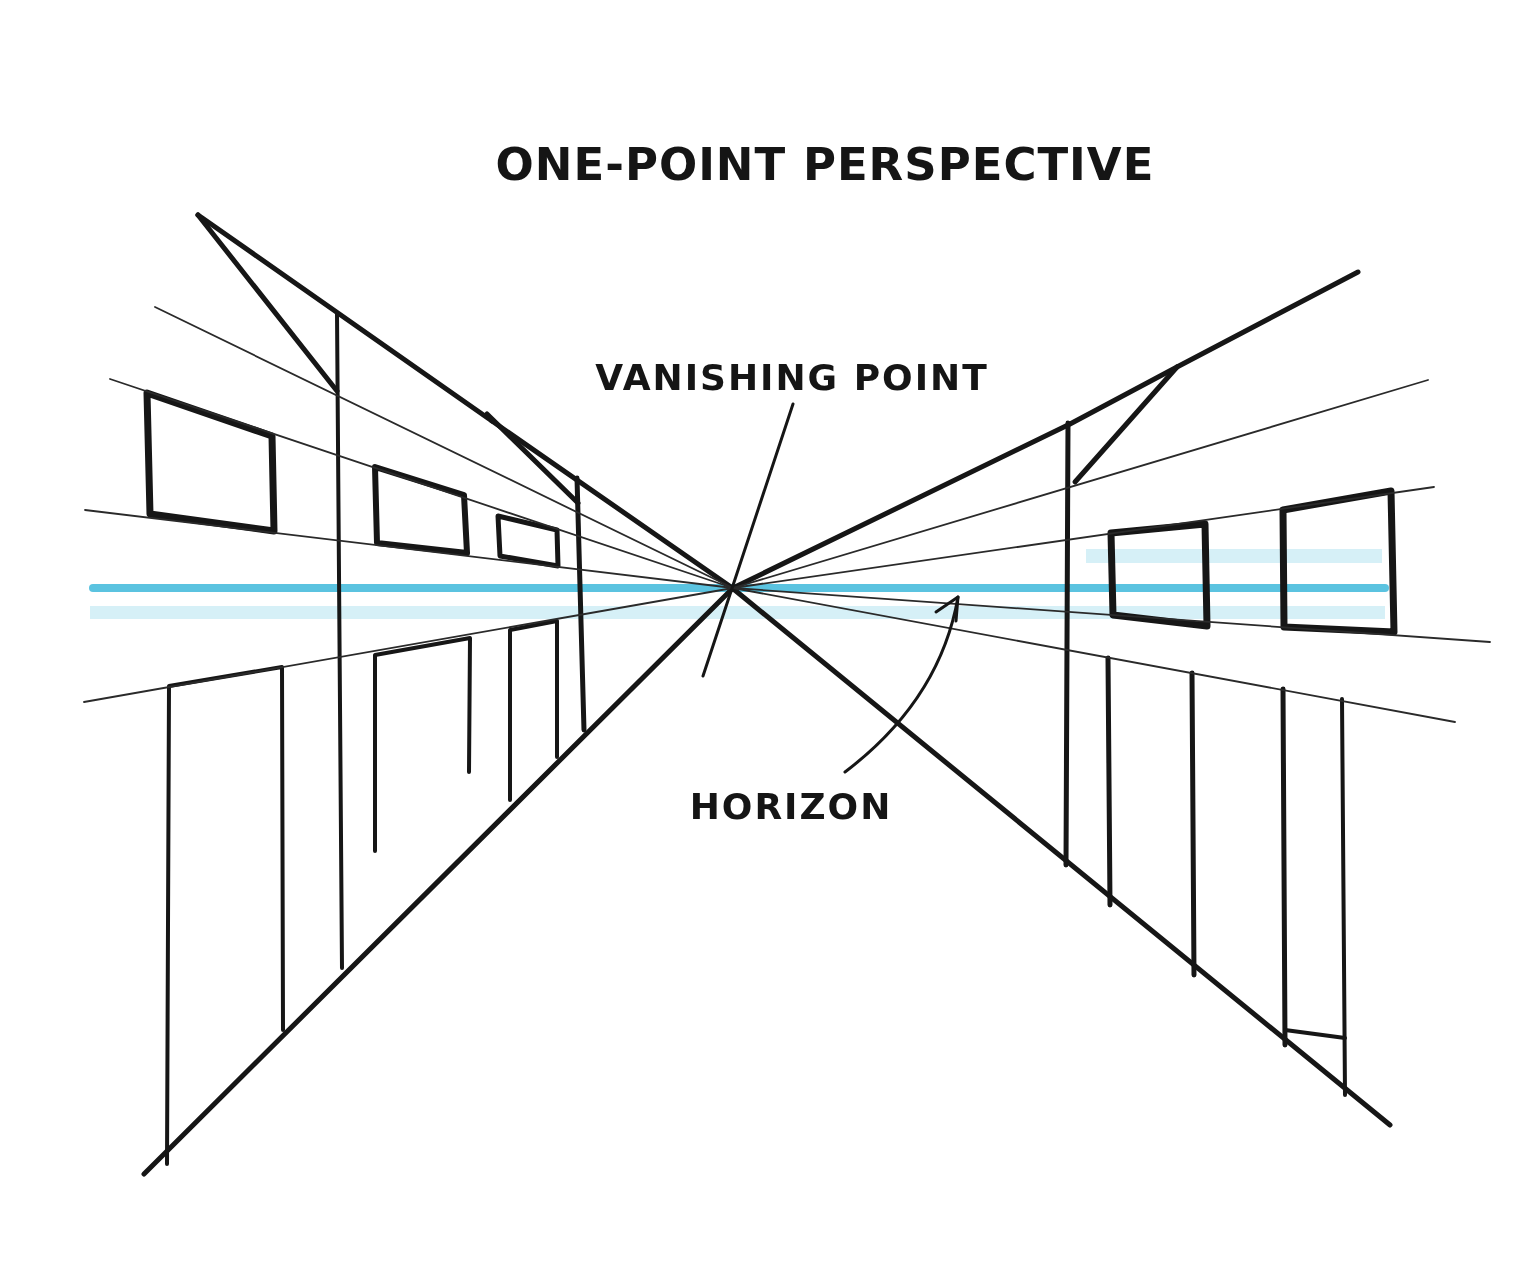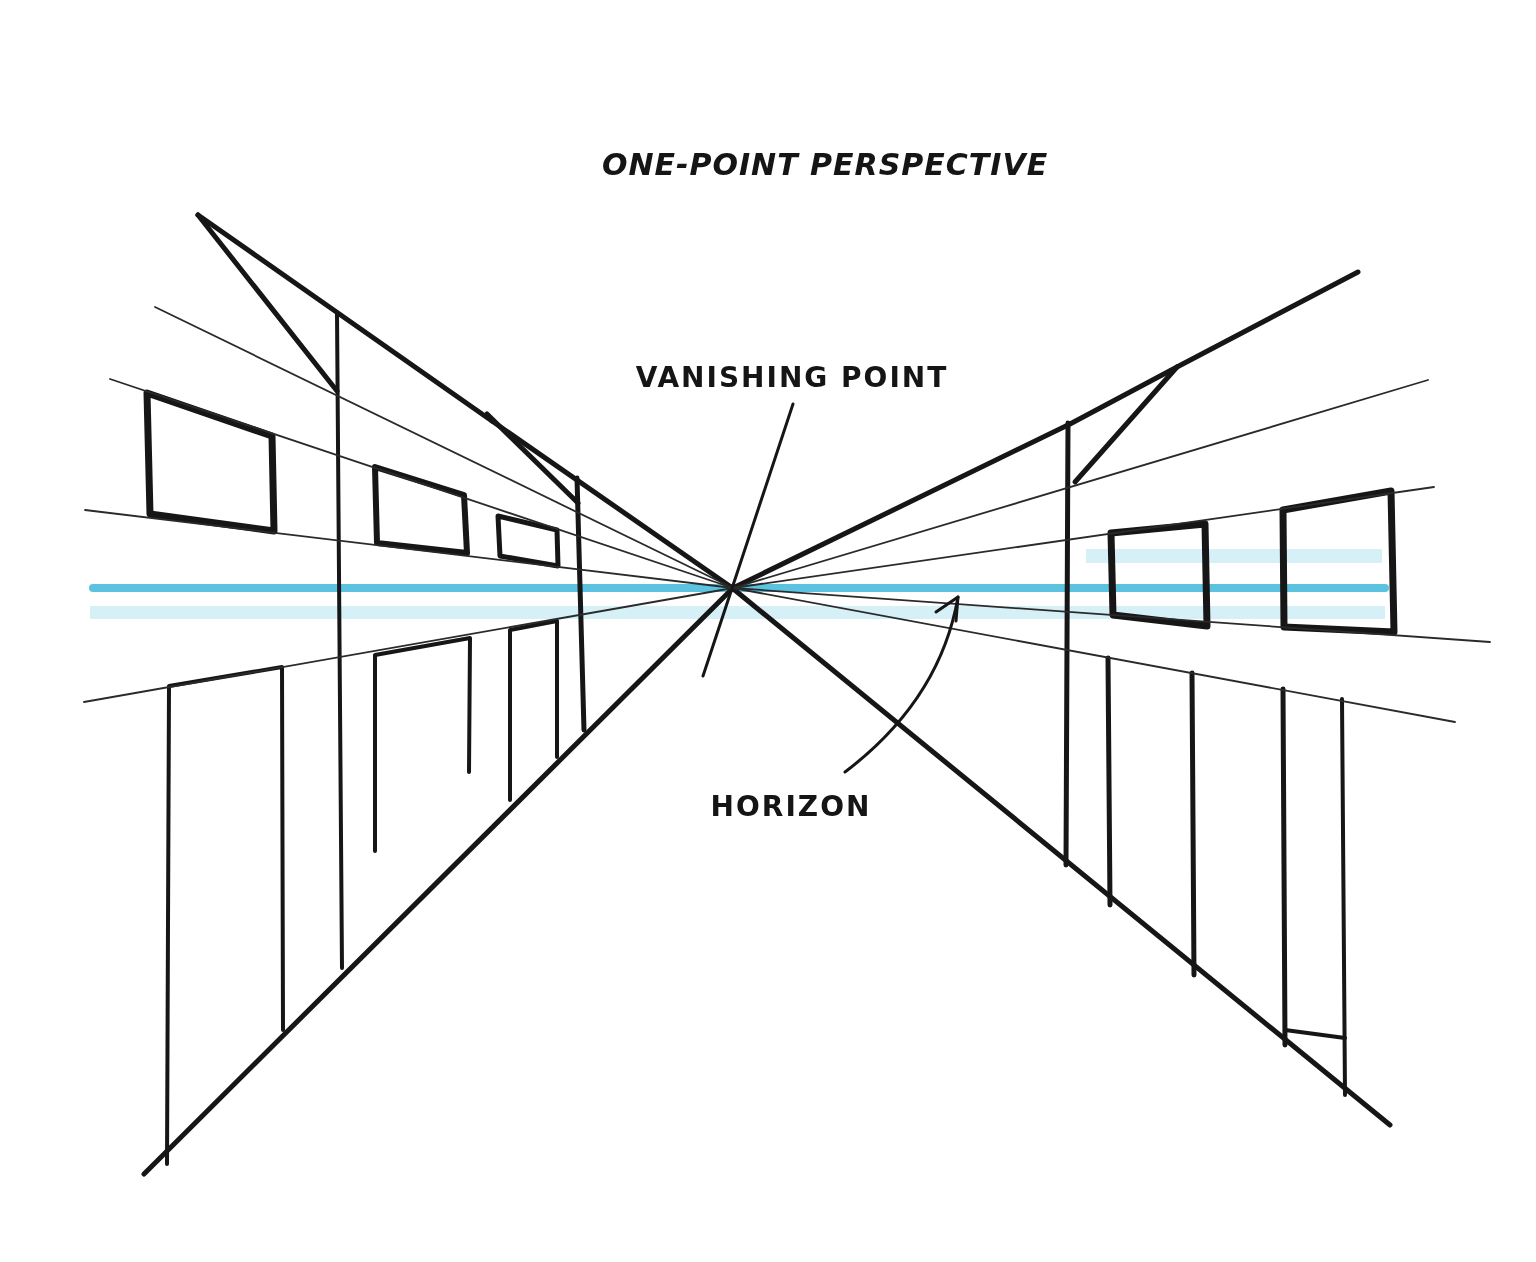--- a/index.html
+++ b/index.html
@@ -24,26 +24,25 @@
   }
   .label {
     position: absolute;
     transform: translate(-50%, -50%);
     white-space: nowrap;
     color: #151515;
     font-weight: bold;
     user-select: none;
   }
   .label.title {
-    font-size: 30px;
-    font-style: italic;
+    font-size: 45px;
     letter-spacing: 1px;
   }
   .label.annotation {
-    font-size: 28px;
+    font-size: 36px;
     letter-spacing: 2px;
   }
 </style>
 </head>
 <body>
 
 <div class="canvas">
   <svg class="drawing" xmlns="http://www.w3.org/2000/svg" viewBox="0 0 1536 1262">
       <rect x="90" y="606" width="1295" height="13" fill="rgba(91,195,224,0.25)"></rect>
       <rect x="1086" y="549" width="296" height="14" fill="rgba(91,195,224,0.25)"></rect>

